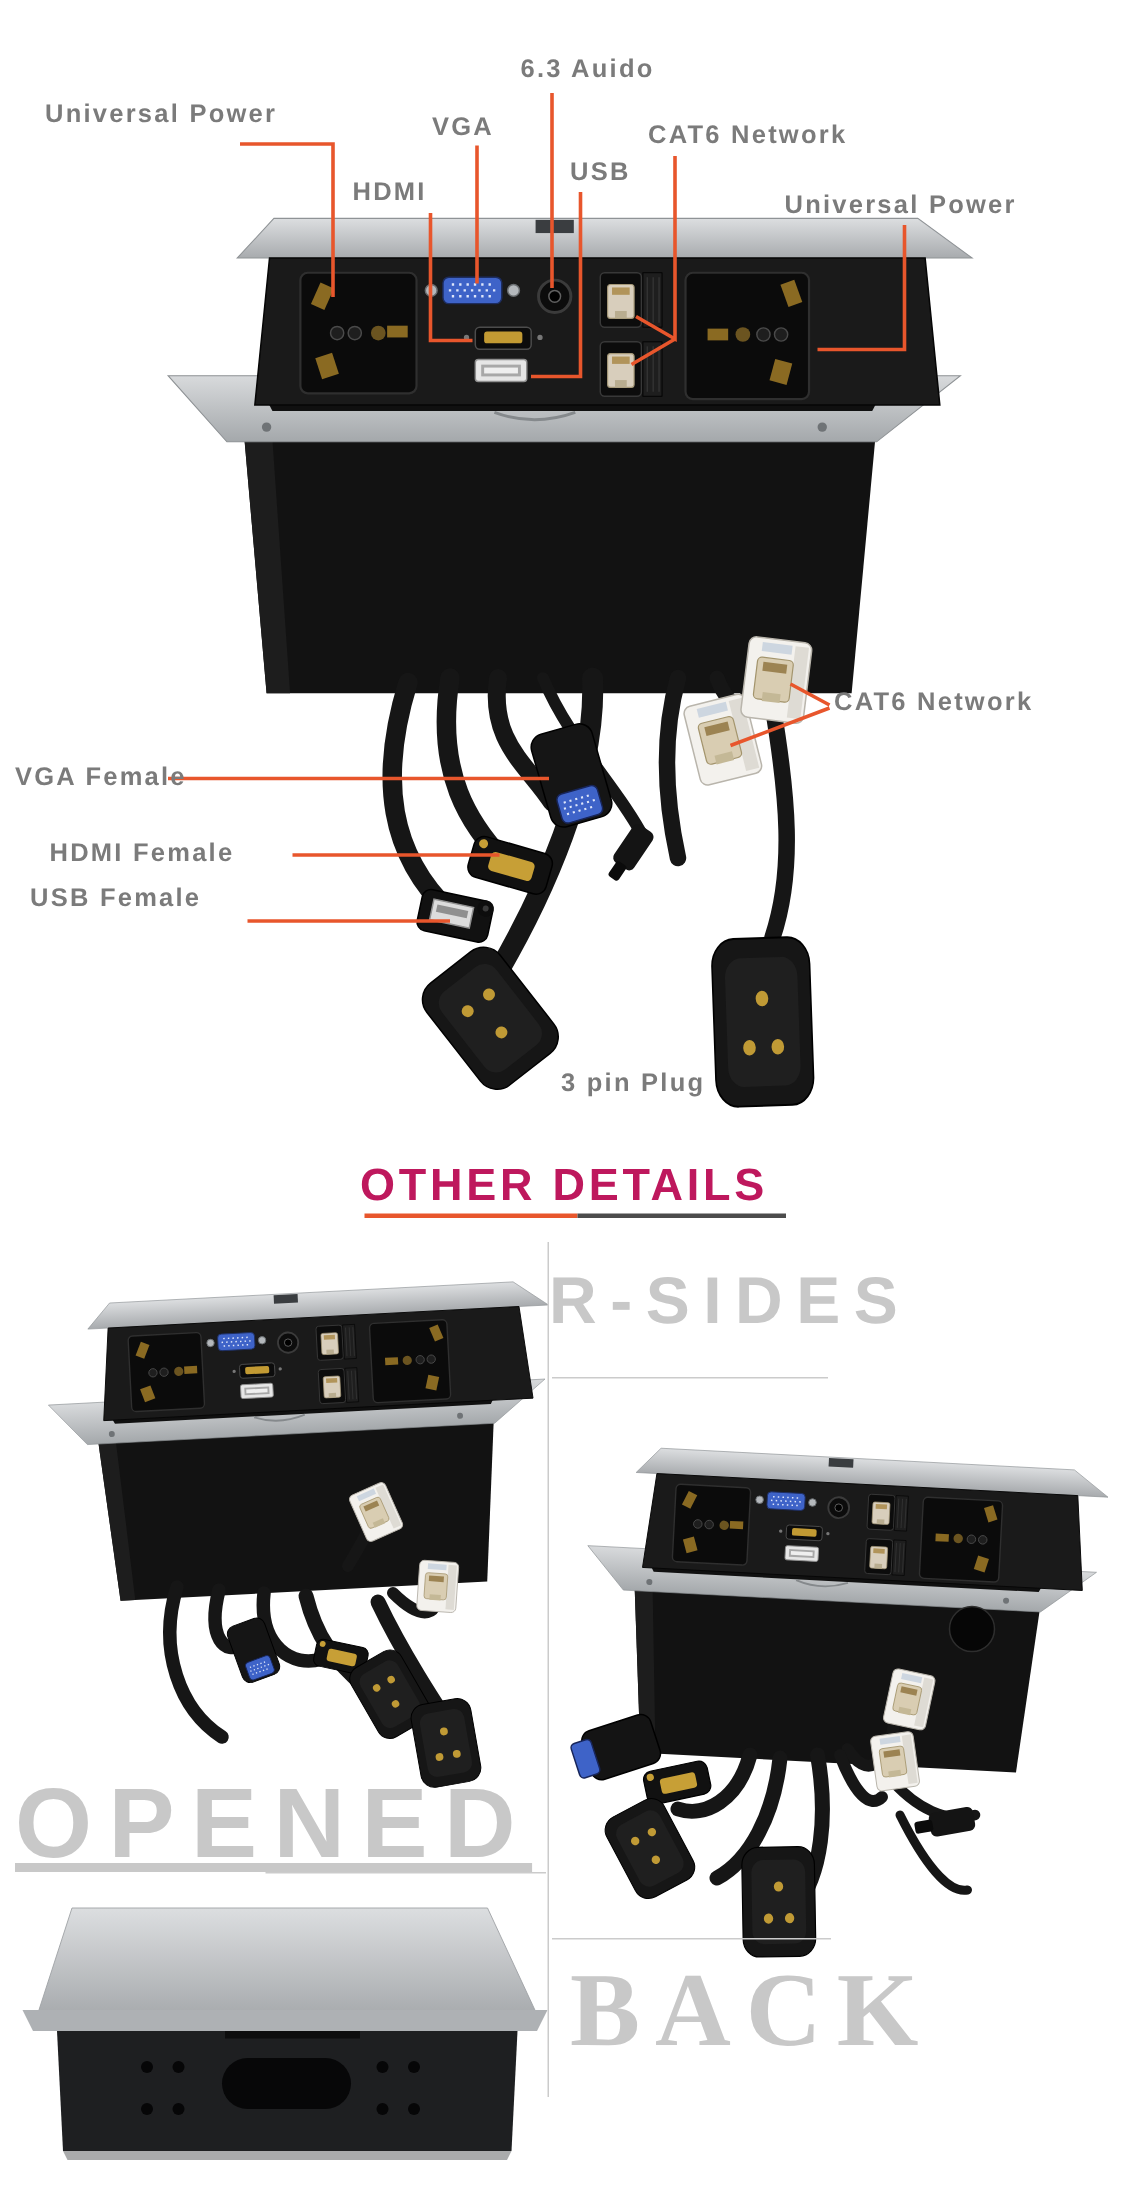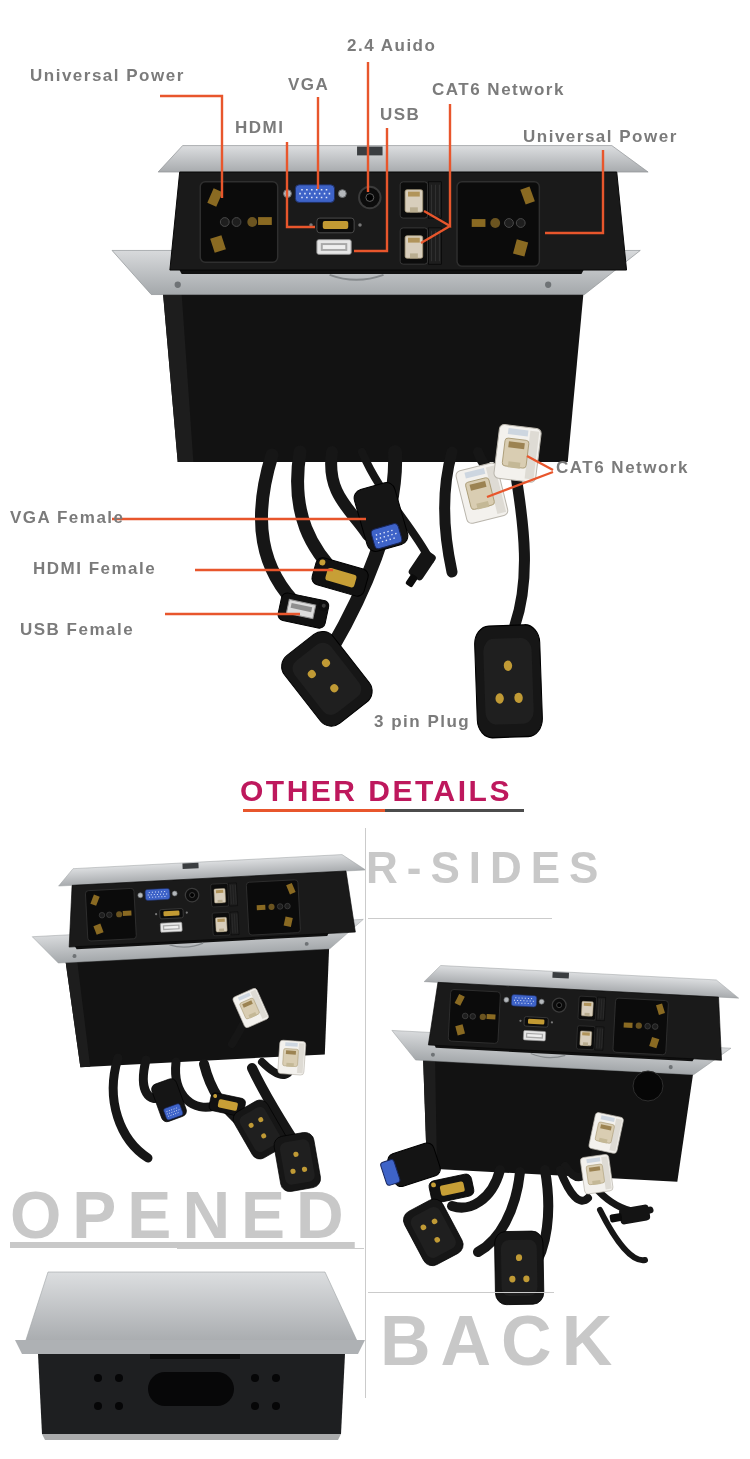--- a/index.html
+++ b/index.html
@@ -7,21 +7,21 @@
           font-family:"Liberation Sans",sans-serif;}
   svg.art{position:absolute;left:0;top:0;}
   .lbl{position:absolute;font-size:17px;font-weight:bold;color:#7b7b7b;letter-spacing:1.5px;white-space:nowrap;}
   .heading{position:absolute;left:240px;top:774px;font-size:30px;font-weight:bold;letter-spacing:2.5px;color:#be185d;white-space:nowrap;}
   .hrule{position:absolute;top:809px;left:243px;height:3px;display:flex;}
   .hrule .o{width:142px;height:3px;background:#e8562c;}
   .hrule .g{width:139px;height:3px;background:#4c4c4c;}
   .wm{position:absolute;font-weight:bold;color:#c8c8c8;white-space:nowrap;line-height:1;}
   .wm.rsides{left:366px;top:846px;font-size:44px;letter-spacing:9px;}
   .wm.opened{left:10px;top:1182px;font-size:66px;letter-spacing:11px;text-decoration:underline;}
-  .wm.back{left:380px;top:1306px;font-size:70px;letter-spacing:10px;}
+  .wm.back{left:380px;top:1306px;font-size:70px;letter-spacing:10px;font-family:Liberation Serif, serif;}
   .divider{position:absolute;background:#cbcbcb;}
   .div-v{left:365px;top:828px;width:1px;height:570px;}
   .div-h1{left:368px;top:918px;width:184px;height:1px;}
   .div-h2{left:177px;top:1248px;width:187px;height:1px;}
   .div-h3{left:368px;top:1292px;width:186px;height:1px;}
 </style>
 </head>
 <body>
 
 <div class="canvas">
@@ -241,30 +241,30 @@
         <circle cx="255" cy="1378" r="4"></circle>
           <circle cx="276" cy="1378" r="4"></circle>
         <circle cx="255" cy="1406" r="4"></circle>
           <circle cx="276" cy="1406" r="4"></circle>
       </g>
       <polygon points="42,1434 341,1434 338,1440 45,1440" fill="#55575a" opacity="0.5"></polygon>
     </g>
   </svg>
 
   <div class="lbl" style="left:30px;top:66px;">Universal Power</div>
-  <div class="lbl" style="left:347px;top:36px;">2.4 Auido</div>
+  <div class="lbl" style="left:347px;top:36px;">6.3 Auido</div>
   <div class="lbl" style="left:288px;top:75px;">VGA</div>
   <div class="lbl" style="left:235px;top:118px;">HDMI</div>
   <div class="lbl" style="left:380px;top:105px;">USB</div>
   <div class="lbl" style="left:432px;top:80px;">CAT6 Network</div>
   <div class="lbl" style="left:523px;top:127px;">Universal Power</div>
   <div class="lbl" style="left:556px;top:458px;">CAT6 Network</div>
   <div class="lbl" style="left:10px;top:508px;">VGA Female</div>
   <div class="lbl" style="left:33px;top:559px;">HDMI Female</div>
-  <div class="lbl" style="left:20px;top:620px;text-align:center;">USB Female</div>
+  <div class="lbl" style="left:20px;top:589px;text-align:center;">USB Female</div>
   <div class="lbl" style="left:374px;top:712px;">3 pin Plug</div>
 
   <div class="heading">OTHER DETAILS</div>
   <div class="hrule">
     <span class="o"></span>
     <span class="g"></span>
   </div>
 
   <div class="wm rsides">R-SIDES</div>
   <div class="wm opened">OPENED</div>

